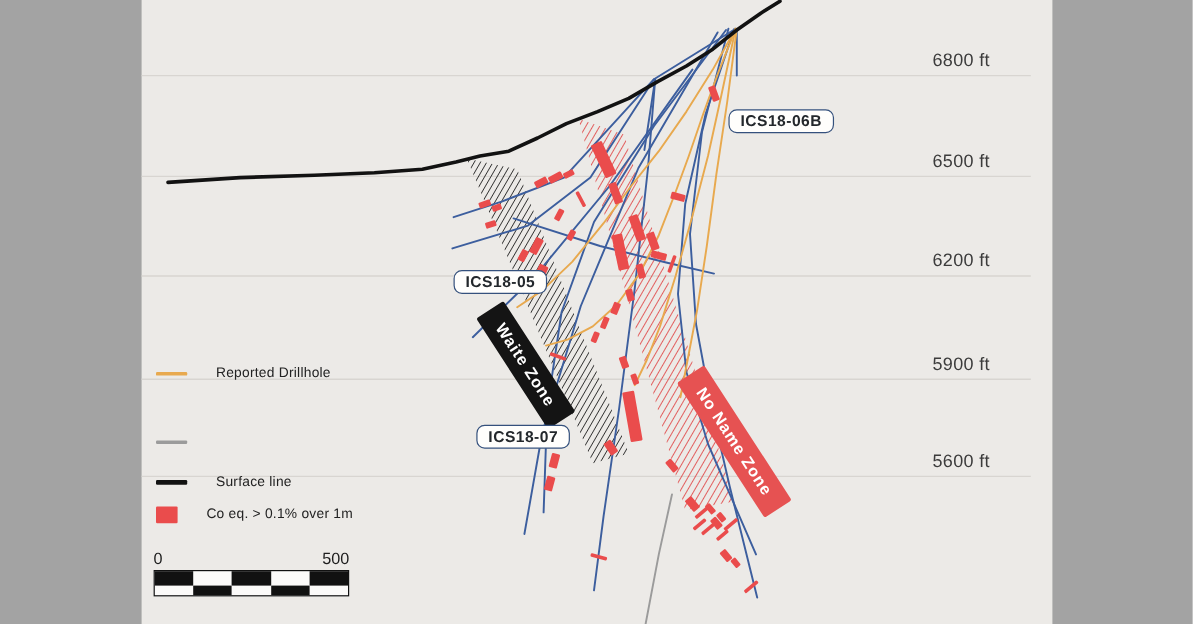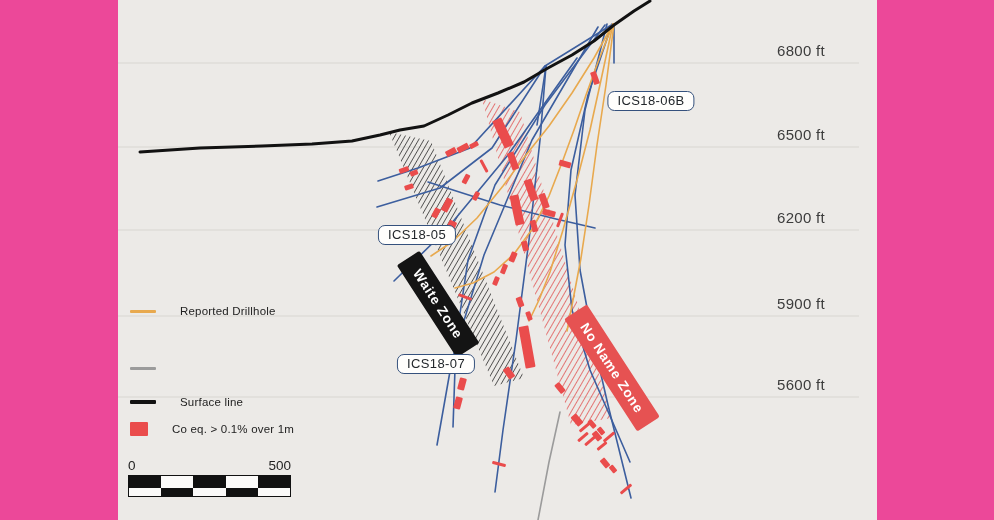--- a/index.html
+++ b/index.html
@@ -1,29 +1,29 @@
 <!DOCTYPE html>
 <html><head>
 <meta charset="utf-8">
 <style>
   html,body{margin:0;padding:0;background:#fff;}
   #stage{
-    position:relative;width:994px;height:520px;background:#ec4899;overflow:hidden;
+    position:relative;width:994px;height:520px;background:#a3a3a3;overflow:hidden;
     font-family:"Liberation Sans", sans-serif;
   }
   #plot-bg{position:absolute;left:118px;top:0;width:759px;height:520px;background:#ECEAE7;}
   #section-svg{position:absolute;left:0;top:0;z-index:1;}
   .elev{
     position:absolute;z-index:2;left:777px;width:90px;
     font-size:15px;color:#3c3c3c;letter-spacing:.3px;
   }
   .callout{
     position:absolute;z-index:4;transform:translate(-50%,-50%);
     background:#FFFEFC;border:1.6px solid #35517D;border-radius:7px;
-    padding:1px 9px 2px 9px;font-size:13px;font-weight:400;color:#23272b;
+    padding:1px 9px 2px 9px;font-size:13px;font-weight:700;color:#23272b;
     white-space:nowrap;letter-spacing:.4px;
   }
   .zone-label{
     position:absolute;z-index:3;transform:translate(-50%,-50%) rotate(57deg);
     color:#fff;font-size:13.5px;font-weight:700;letter-spacing:.8px;
     padding:6px 15px;white-space:nowrap;border-radius:2px;
   }
   .zone-waite{background:#141414;}
   .zone-noname{background:#E65252;}
   .legend-row{

